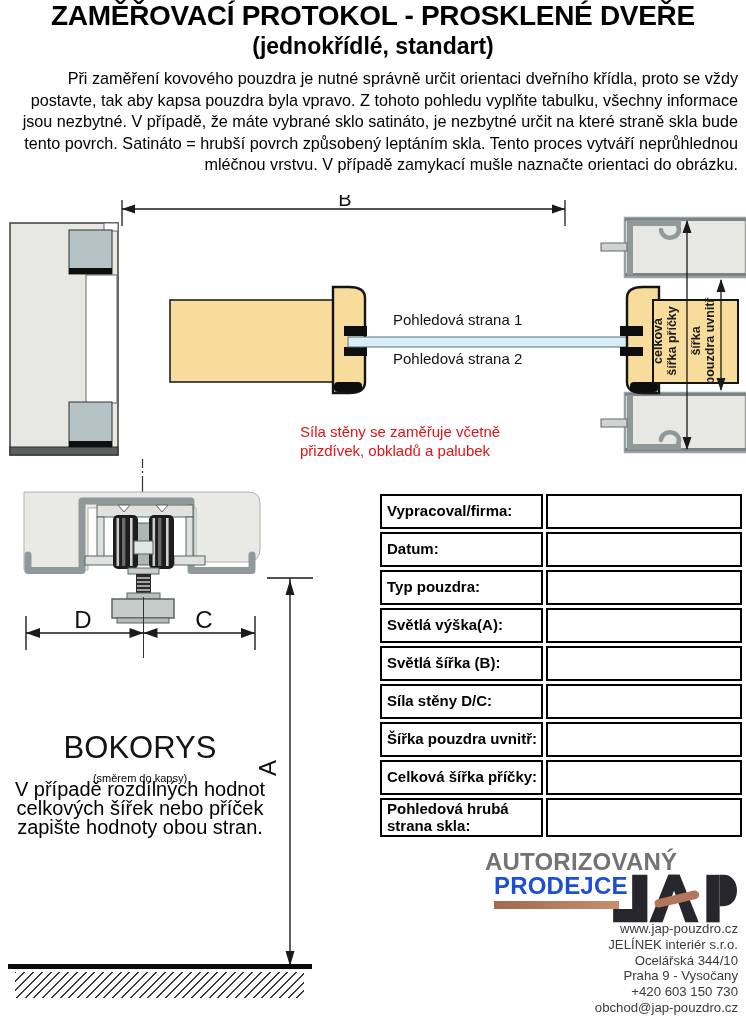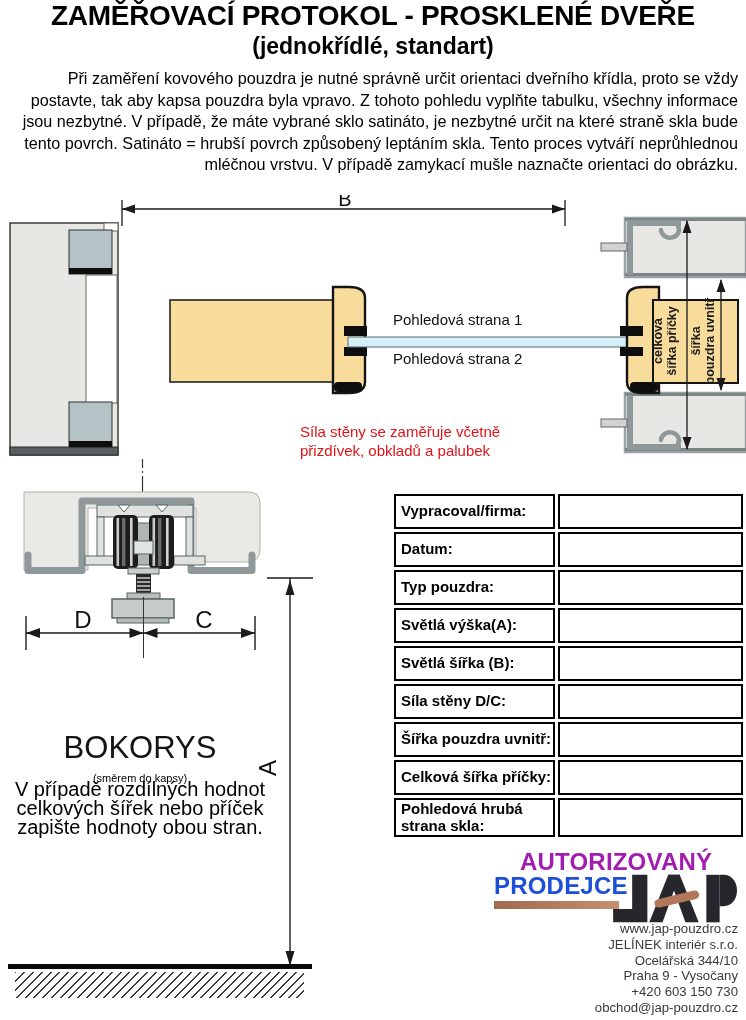--- a/index.html
+++ b/index.html
@@ -18,28 +18,28 @@
   .bok-title { left:8px; top:731px; width:264px; text-align:center; font-size:31px; line-height:34px; color:#141414; }
   .bok-sub   { left:8px; top:769px; width:264px; text-align:center; font-size:11px; line-height:19px; }
   .bok-warn  { left:8px; top:789px; width:264px; text-align:center; font-size:16.5px; line-height:19px; }
   .bok-note  { left:8px; top:780px; width:264px; text-align:center; font-size:20px; line-height:19px; }
 
   
   .ground-hatch { left:15px; top:972px; width:289px; height:26px;
     background:repeating-linear-gradient(135deg,#3a3a3a 0 1.4px,transparent 1.4px 6.2px); }
 
   
-  .form-table { position:absolute; left:391px; top:491px; border-collapse:separate; border-spacing:3px; }
+  .form-table { position:absolute; left:377px; top:491px; border-collapse:separate; border-spacing:3px; }
   .form-table td { border:2px solid #000; background:#fff; }
   .form-table td.flabel { width:152px; height:29px; font-weight:bold; font-size:15px;
        line-height:16.5px; padding:1px 2px 1px 5px; vertical-align:middle; }
   .form-table td.fvalue { width:190px; }
 
   
-  .badge1 { left:520px; top:850px; font-weight:bold; font-size:24px; line-height:24px; color:#a21caf; letter-spacing:0.2px; }
+  .badge1 { left:485px; top:850px; font-weight:bold; font-size:24px; line-height:24px; color:#737373; letter-spacing:0.2px; }
   .badge2 { left:494px; top:874px; font-weight:bold; font-size:24px; line-height:24px; color:#1d4ed8; letter-spacing:0.2px; }
   .copper-bar { left:494px; top:901px; width:125px; height:8px;
     background:linear-gradient(90deg,#a06a4e,#c68f6e); }
   .contact { right:8px; top:921px; text-align:right; font-size:13.2px; line-height:15.8px; color:#3a3a3a; }
 
   svg text { font-family:"Liberation Sans","DejaVu Sans",sans-serif; }
 </style>
 </head>
 <body>
 

